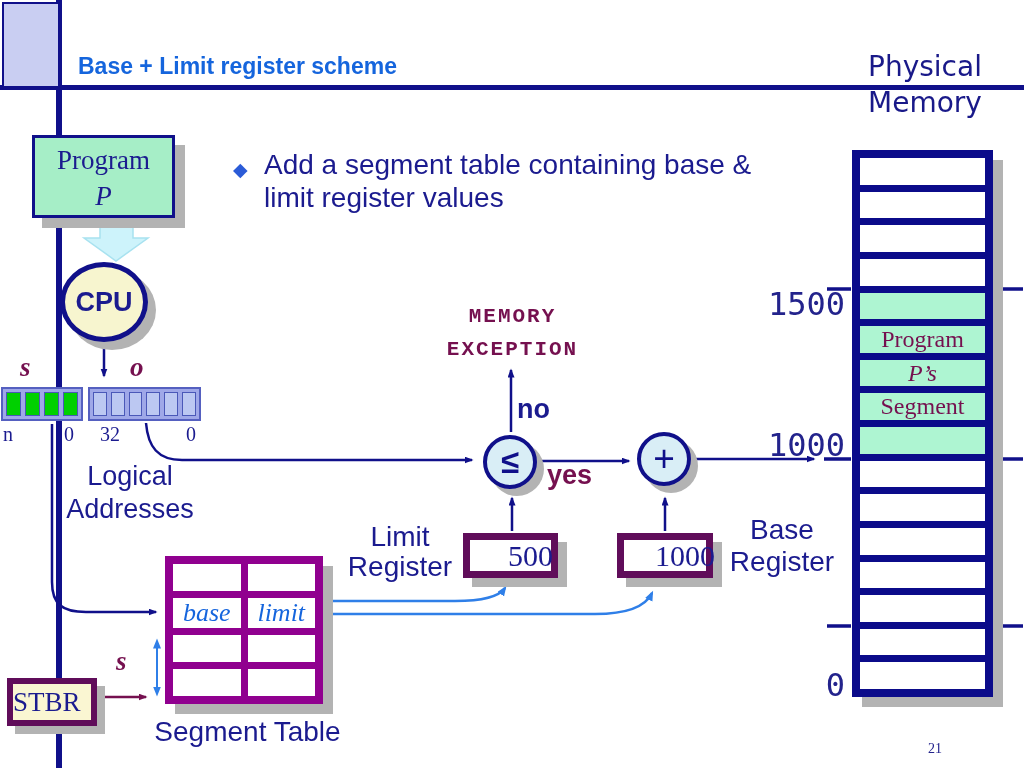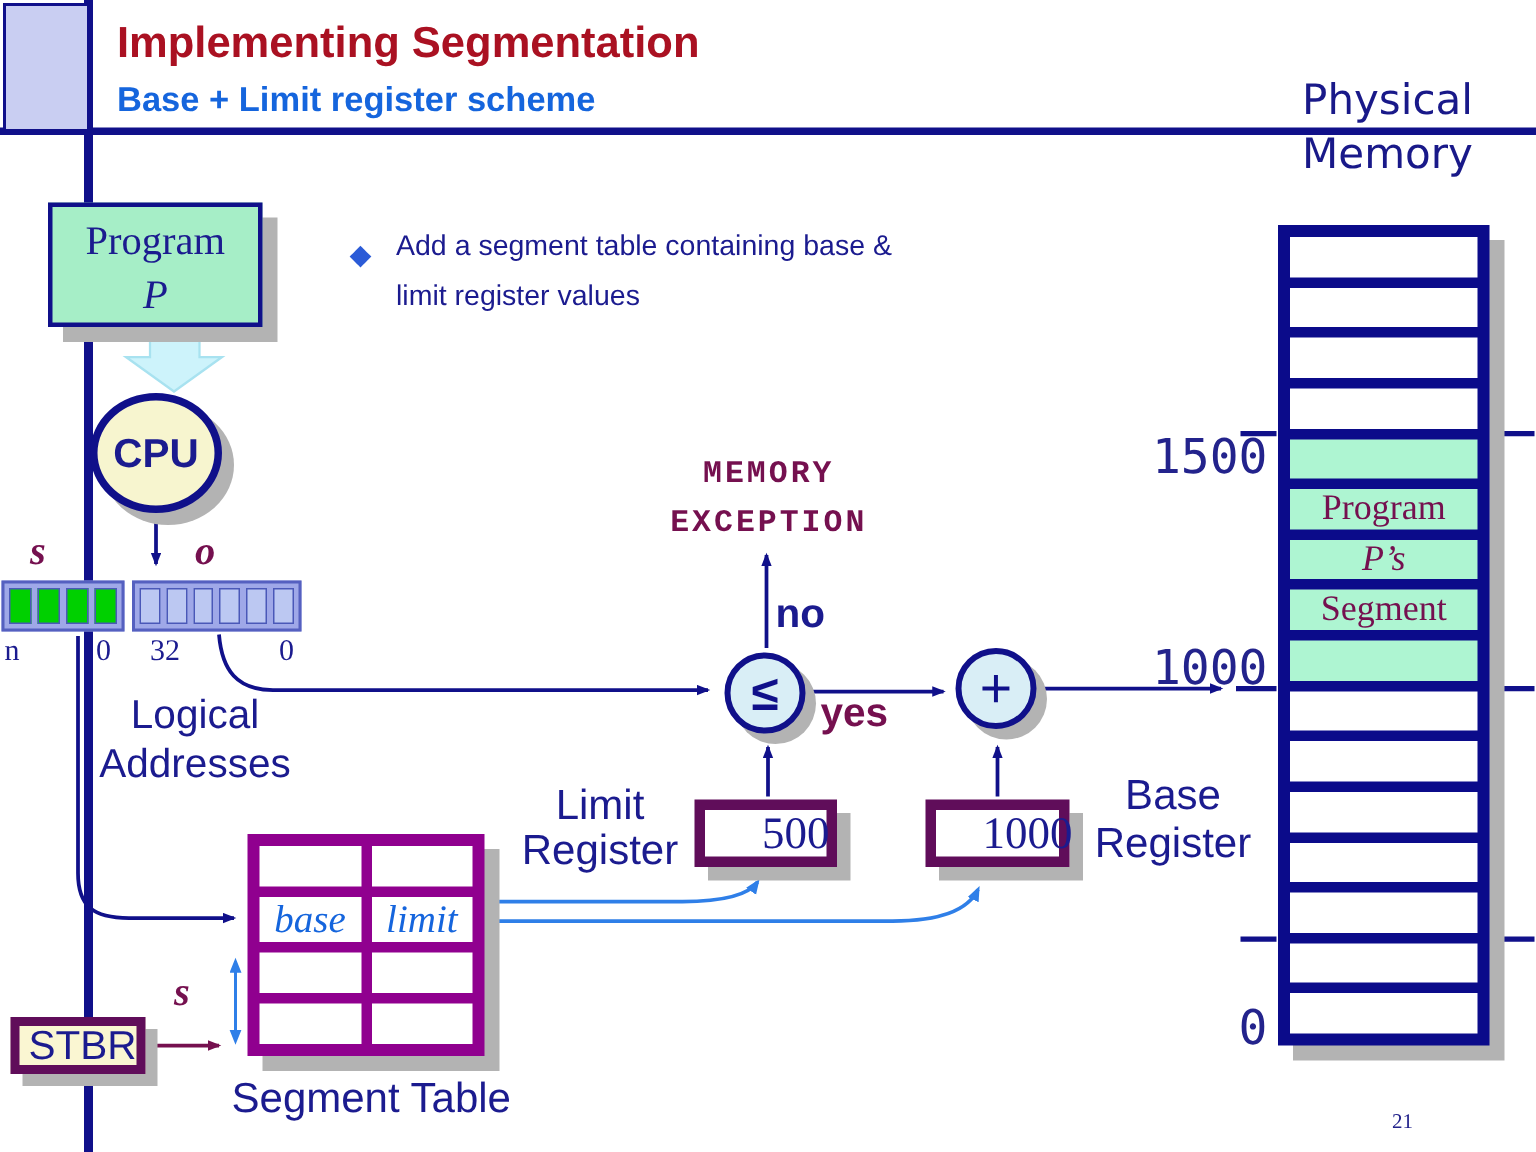--- a/index.html
+++ b/index.html
@@ -13,21 +13,21 @@
   .corner{left:2px;top:2px;width:54px;height:82px;background:#c9cef2;border:2px solid #10108a;z-index:3;}
 
   
   .title{left:78px;top:13px;font-size:29px;font-weight:bold;color:#aa1122;z-index:12;}
   .subtitle{left:78px;top:53px;font-size:23px;font-weight:bold;color:#1565dd;z-index:12;text-align:right;}
   .physmem{left:840px;top:49px;width:170px;text-align:center;font-size:28px;line-height:36px;
            color:#191989;font-family:"DejaVu Sans",sans-serif;z-index:12;}
 
   
   .bullet-diamond{left:233px;top:158px;font-size:19px;color:#2b5bd7;z-index:12;}
-  .bullet-text{left:264px;top:148px;width:540px;font-size:19px;line-height:33px;color:#1b1b8f;z-index:12;}
+  .bullet-text{left:264px;top:148px;width:540px;font-size:28px;line-height:33px;color:#1b1b8f;z-index:12;}
 
   
   .shadow10{box-shadow:10px 10px 0 0 #b3b3b3;}
   .shadow9{box-shadow:9px 9px 0 0 #b3b3b3;padding-left:40px;}
   .shadow8{box-shadow:8px 8px 0 0 #b3b3b3;}
   .program-box{left:32px;top:135px;width:143px;height:83px;background:#a6eec7;border:3px solid #10108a;
                z-index:10;text-align:center;font-family:"Liberation Serif",serif;font-size:27px;
                color:#1b1b8f;line-height:36px;padding-top:4px;box-sizing:border-box;}
   .cpu{left:60px;top:262px;width:88px;height:80px;border-radius:50%;background:#f7f5cf;
        border:5px solid #10108a;z-index:10;display:flex;align-items:center;justify-content:center;
@@ -69,23 +69,23 @@
   .limit-box{left:463px;width:95px;}
   .base-box{left:617px;width:96px;}
 
   
   .segtable{left:165px;top:556px;width:158px;height:148px;background:#90008f;z-index:9;
             display:grid;grid-template-columns:1fr 1fr;grid-template-rows:1fr 1fr 1fr 1fr;
             gap:7px;padding:8px;box-sizing:border-box;}
   .segcell{background:#ffffff;display:flex;align-items:center;justify-content:center;
            font-family:"Liberation Serif",serif;font-style:italic;font-size:26px;color:#1565dd;}
   .segcaption{left:150px;top:716px;width:195px;text-align:center;font-size:28px;color:#1b1b8f;z-index:12;}
-  .stbr{left:7px;top:678px;width:90px;height:38px;background:#faf6d2;border:6px solid #600d5a;
-        z-index:10;display:flex;align-items:center;justify-content:flex-end;
-        font-family:Liberation Sans, sans-serif;font-size:27px;color:#1b1b8f;box-sizing:border-box;}
+  .stbr{left:7px;top:678px;width:90px;height:48px;background:#faf6d2;border:6px solid #600d5a;
+        z-index:10;display:flex;align-items:center;justify-content:flex-start;
+        font-family:Liberation Serif, serif;font-size:27px;color:#1b1b8f;box-sizing:border-box;}
   .s-table-label{left:116px;top:646px;}
 
   
   .memcol{left:852px;top:150px;width:141px;height:547px;background:#0b0b8a;z-index:9;
           display:flex;flex-direction:column;gap:7px;padding:8px;box-sizing:border-box;}
   .mem-row{flex:1;background:#ffffff;display:flex;align-items:center;justify-content:center;
            font-family:"Liberation Serif",serif;font-size:24px;color:#75104f;overflow:hidden;}
   .mem-row.green{background:#aef5d2;}
   .mem-row.italic{font-style:italic;}
   .addr{width:85px;text-align:right;font-family:"DejaVu Sans Mono",monospace;font-size:32px;
@@ -100,21 +100,20 @@
 </style>
 </head>
 <body>
 
 <div class="slide">
 
   <div class="abs vline"></div>
   <div class="abs hline"></div>
   <div class="abs corner"></div>
 
-  <div class="abs title">Implementing Segmentation</div>
   <div class="abs subtitle">Base + Limit register scheme</div>
   <div class="abs physmem">
     <div>Physical</div>
     <div>Memory</div>
   </div>
 
   <div class="abs bullet-diamond">◆</div>
   <div class="abs bullet-text">
     <div>Add a segment table containing base &amp;</div>
     <div>limit register values</div>

